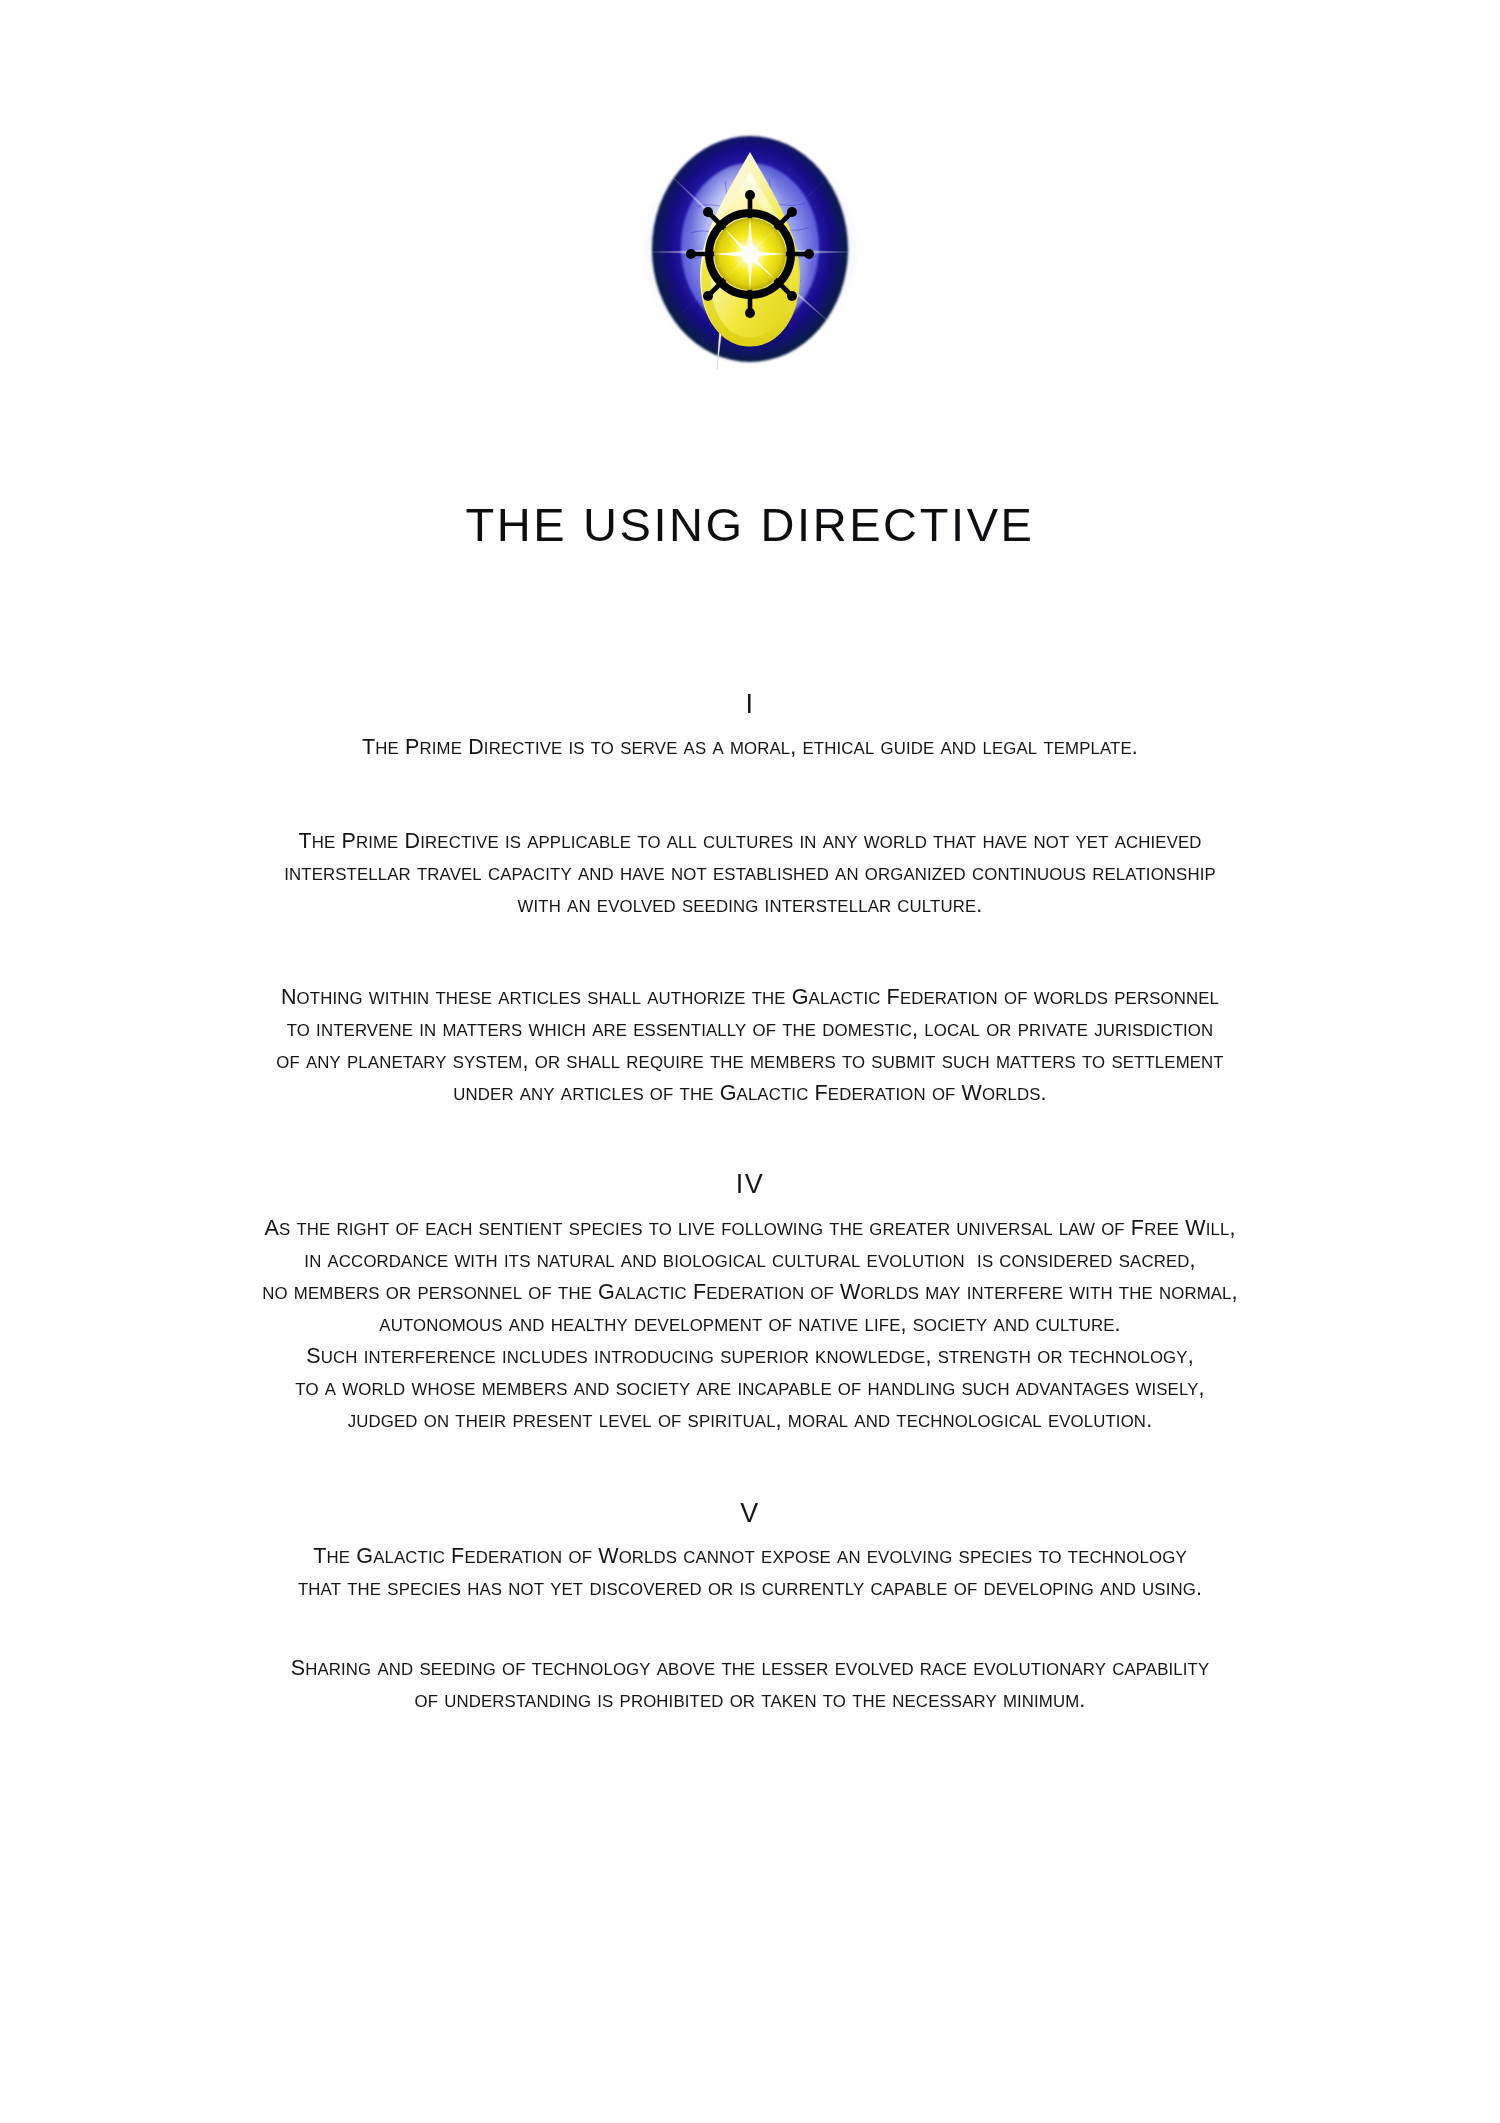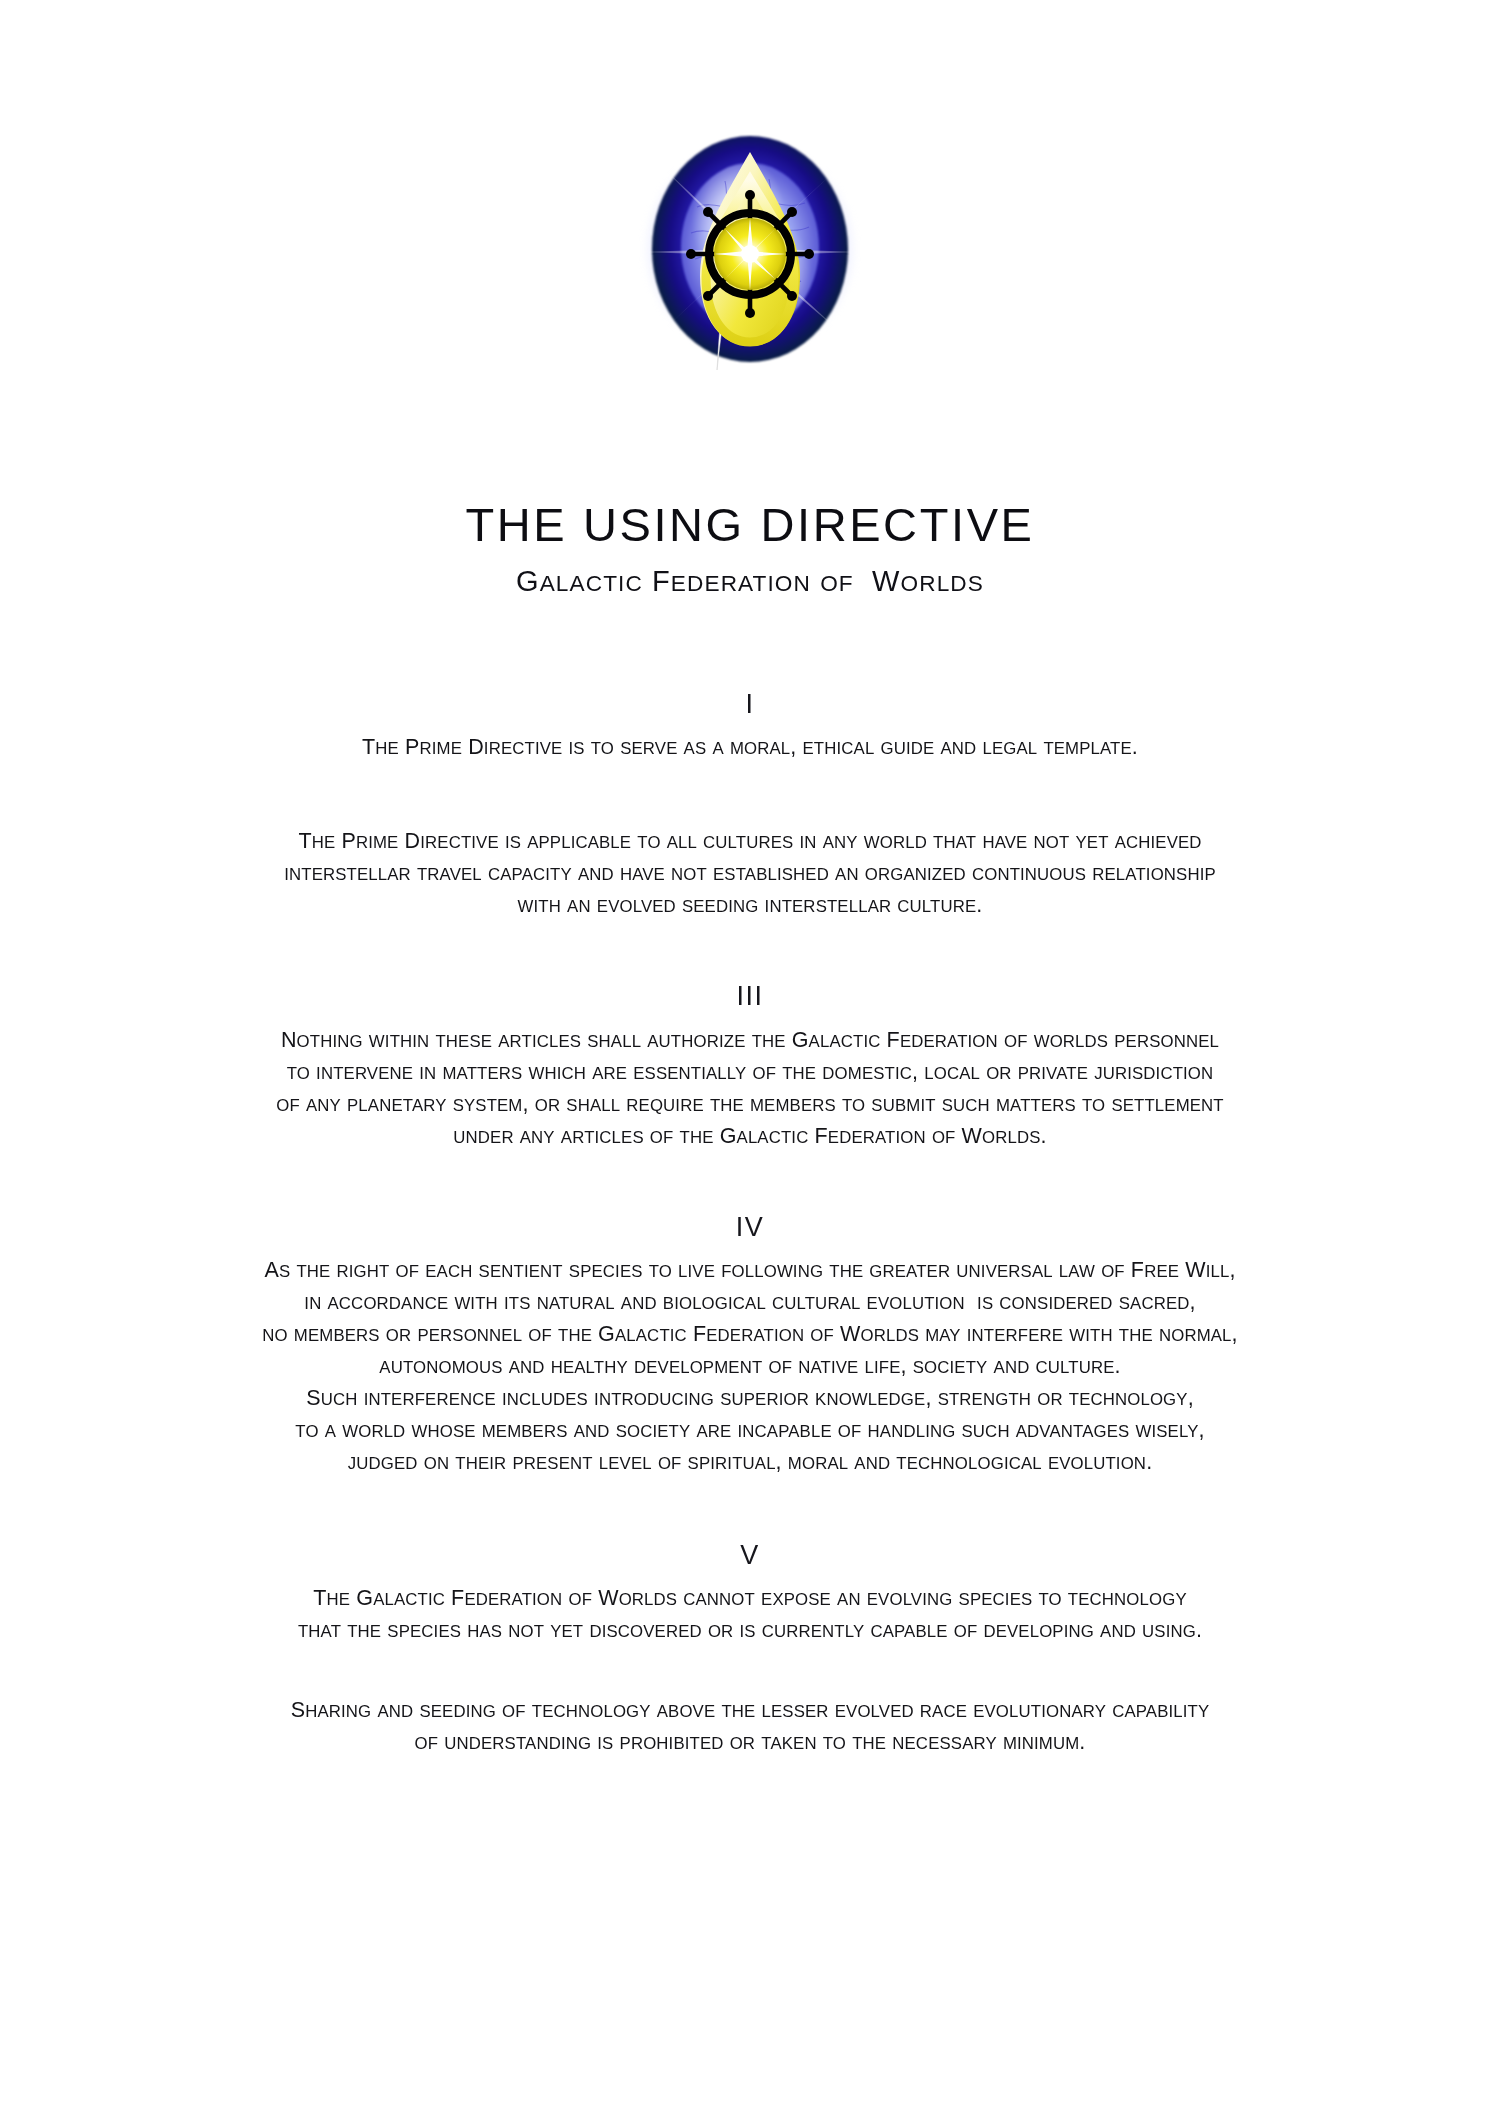--- a/index.html
+++ b/index.html
@@ -339,21 +339,20 @@
           <polygon points="100,50 77,72 50,100 73,77"></polygon>
         </g>
         <circle cx="75" cy="75" r="9" fill="#ffffff"></circle>
         <circle cx="75" cy="75" r="18" fill="url(#rg)"></circle>
       </svg>
 
     </div>
   </div>
 
   <div class="title">THE USING DIRECTIVE</div>
-  <div class="subtitle">G<span style="font-size: 78%;">ALACTIC</span> F<span style="font-size: 78%;">EDERATION</span> <span style="font-size: 78%;">OF</span>  W<span style="font-size: 78%;">ORLDS</span></div>
 
   <div class="articles">
 
     <div class="article">
       <div class="numeral">I</div>
       <div class="body-lines">
         <span class="ln">T<span style="font-size: 78%;">HE</span> P<span style="font-size: 78%;">RIME</span> D<span style="font-size: 78%;">IRECTIVE</span> <span style="font-size: 78%;">IS</span> <span style="font-size: 78%;">TO</span> <span style="font-size: 78%;">SERVE</span> <span style="font-size: 78%;">AS</span> <span style="font-size: 78%;">A</span> <span style="font-size: 78%;">MORAL</span>, <span style="font-size: 78%;">ETHICAL</span> <span style="font-size: 78%;">GUIDE</span> <span style="font-size: 78%;">AND</span> <span style="font-size: 78%;">LEGAL</span> <span style="font-size: 78%;">TEMPLATE</span>.</span>
       </div>
     </div>
 
@@ -363,21 +362,20 @@
       <div class="body-lines">
         <span class="ln">T<span style="font-size: 78%;">HE</span> P<span style="font-size: 78%;">RIME</span> D<span style="font-size: 78%;">IRECTIVE</span> <span style="font-size: 78%;">IS</span> <span style="font-size: 78%;">APPLICABLE</span> <span style="font-size: 78%;">TO</span> <span style="font-size: 78%;">ALL</span> <span style="font-size: 78%;">CULTURES</span> <span style="font-size: 78%;">IN</span> <span style="font-size: 78%;">ANY</span> <span style="font-size: 78%;">WORLD</span> <span style="font-size: 78%;">THAT</span> <span style="font-size: 78%;">HAVE</span> <span style="font-size: 78%;">NOT</span> <span style="font-size: 78%;">YET</span> <span style="font-size: 78%;">ACHIEVED</span></span>
         <span class="ln"><span style="font-size: 78%;">INTERSTELLAR</span> <span style="font-size: 78%;">TRAVEL</span> <span style="font-size: 78%;">CAPACITY</span> <span style="font-size: 78%;">AND</span> <span style="font-size: 78%;">HAVE</span> <span style="font-size: 78%;">NOT</span> <span style="font-size: 78%;">ESTABLISHED</span> <span style="font-size: 78%;">AN</span> <span style="font-size: 78%;">ORGANIZED</span> <span style="font-size: 78%;">CONTINUOUS</span> <span style="font-size: 78%;">RELATIONSHIP</span></span>
         <span class="ln"><span style="font-size: 78%;">WITH</span> <span style="font-size: 78%;">AN</span> <span style="font-size: 78%;">EVOLVED</span> <span style="font-size: 78%;">SEEDING</span> <span style="font-size: 78%;">INTERSTELLAR</span> <span style="font-size: 78%;">CULTURE</span>.</span>
       </div>
     </div>
 
     <div class="sp-2"></div>
 
     <div class="article">
-      <div class="numeral">III</div>
       <div class="body-lines">
         <span class="ln">N<span style="font-size: 78%;">OTHING</span> <span style="font-size: 78%;">WITHIN</span> <span style="font-size: 78%;">THESE</span> <span style="font-size: 78%;">ARTICLES</span> <span style="font-size: 78%;">SHALL</span> <span style="font-size: 78%;">AUTHORIZE</span> <span style="font-size: 78%;">THE</span> G<span style="font-size: 78%;">ALACTIC</span> F<span style="font-size: 78%;">EDERATION</span> <span style="font-size: 78%;">OF</span> <span style="font-size: 78%;">WORLDS</span> <span style="font-size: 78%;">PERSONNEL</span></span>
         <span class="ln"><span style="font-size: 78%;">TO</span> <span style="font-size: 78%;">INTERVENE</span> <span style="font-size: 78%;">IN</span> <span style="font-size: 78%;">MATTERS</span> <span style="font-size: 78%;">WHICH</span> <span style="font-size: 78%;">ARE</span> <span style="font-size: 78%;">ESSENTIALLY</span> <span style="font-size: 78%;">OF</span> <span style="font-size: 78%;">THE</span> <span style="font-size: 78%;">DOMESTIC</span>, <span style="font-size: 78%;">LOCAL</span> <span style="font-size: 78%;">OR</span> <span style="font-size: 78%;">PRIVATE</span> <span style="font-size: 78%;">JURISDICTION</span></span>
         <span class="ln"><span style="font-size: 78%;">OF</span> <span style="font-size: 78%;">ANY</span> <span style="font-size: 78%;">PLANETARY</span> <span style="font-size: 78%;">SYSTEM</span>, <span style="font-size: 78%;">OR</span> <span style="font-size: 78%;">SHALL</span> <span style="font-size: 78%;">REQUIRE</span> <span style="font-size: 78%;">THE</span> <span style="font-size: 78%;">MEMBERS</span> <span style="font-size: 78%;">TO</span> <span style="font-size: 78%;">SUBMIT</span> <span style="font-size: 78%;">SUCH</span> <span style="font-size: 78%;">MATTERS</span> <span style="font-size: 78%;">TO</span> <span style="font-size: 78%;">SETTLEMENT</span></span>
         <span class="ln"><span style="font-size: 78%;">UNDER</span> <span style="font-size: 78%;">ANY</span> <span style="font-size: 78%;">ARTICLES</span> <span style="font-size: 78%;">OF</span> <span style="font-size: 78%;">THE</span> G<span style="font-size: 78%;">ALACTIC</span> F<span style="font-size: 78%;">EDERATION</span> <span style="font-size: 78%;">OF</span> W<span style="font-size: 78%;">ORLDS</span>.</span>
       </div>
     </div>
 
     <div class="sp-3"></div>
 

